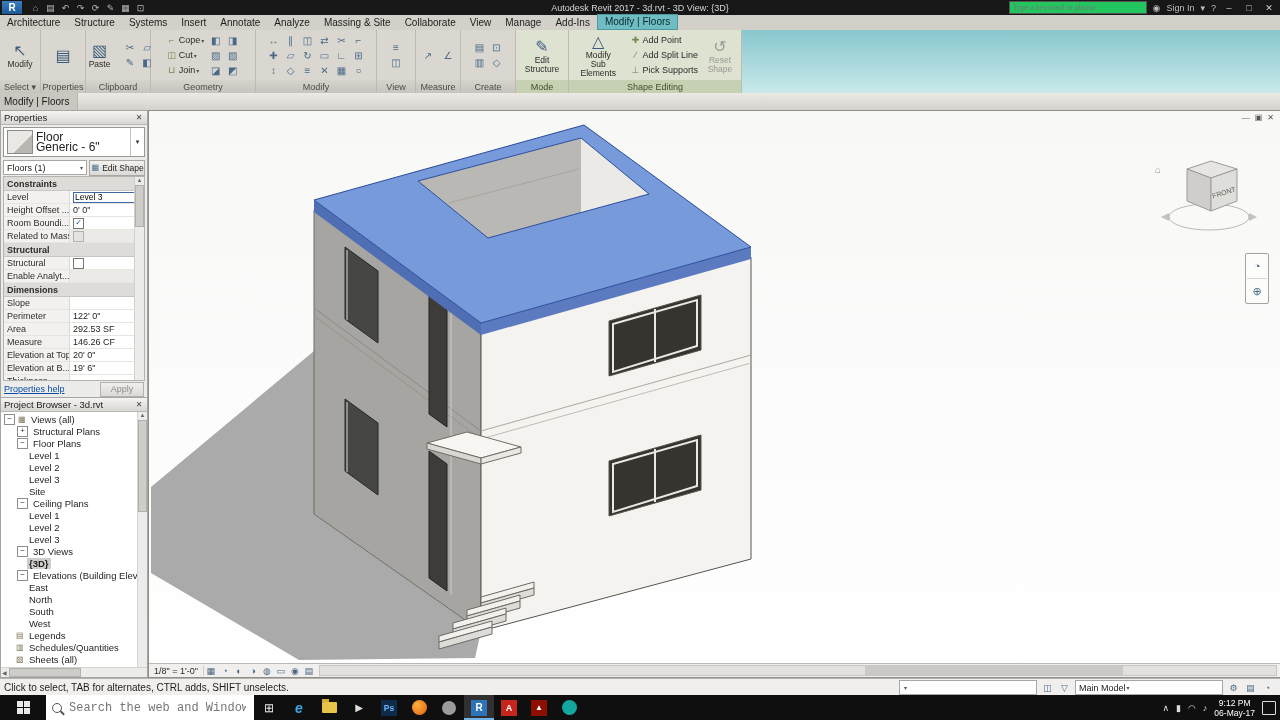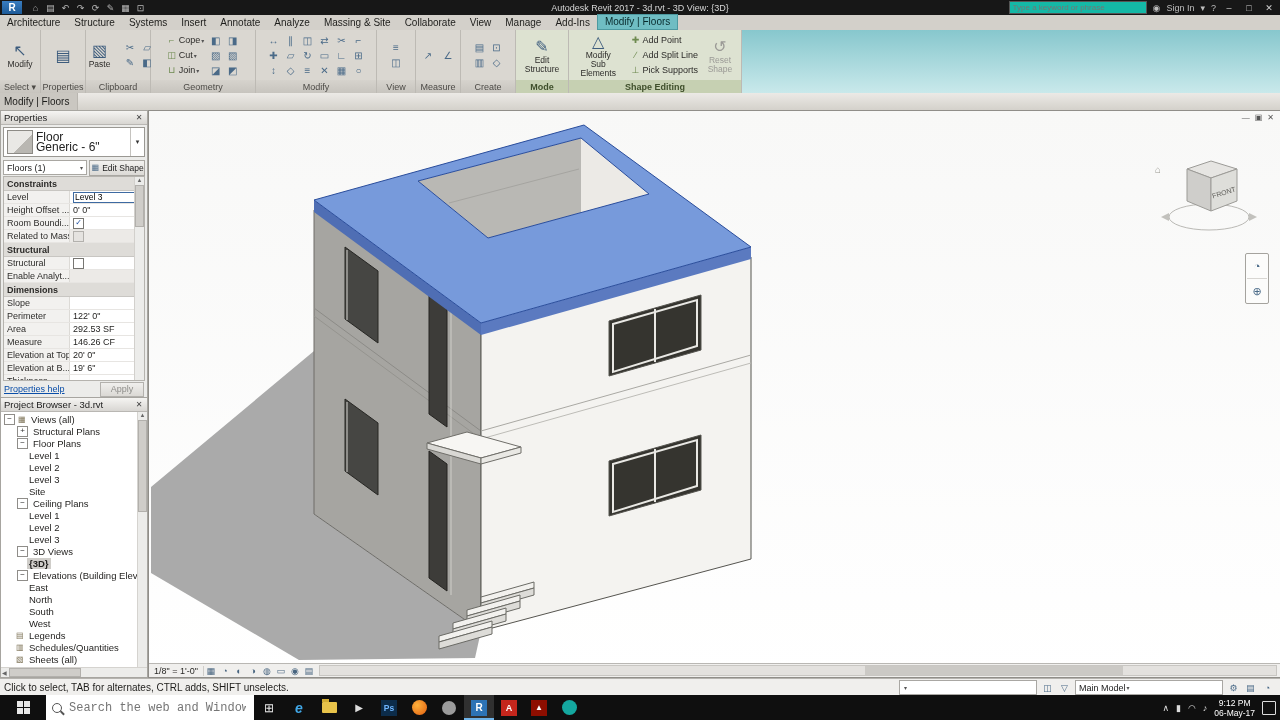--- a/index.html
+++ b/index.html
@@ -8,39 +8,39 @@
 
   
   #titlebar{position:absolute;top:0;left:0;width:1280px;height:15px;background:#171717;
     color:#c9c9c9;display:flex;align-items:center;font-size:9px;}
   #rlogo{width:20px;height:13px;background:linear-gradient(#3a7dc0,#1c5a98);color:#fff;
     font-weight:bold;font-size:10px;display:flex;align-items:center;justify-content:center;margin-left:2px;}
   .qat{display:flex;gap:4px;margin-left:8px;color:#b9b9b9;font-size:9px;}
   .qat span{width:11px;text-align:center;}
   #tb-title{position:absolute;left:0;right:0;text-align:center;color:#d6d6d6;font-size:9px;pointer-events:none;}
   #tb-right{margin-left:auto;display:flex;align-items:center;gap:6px;padding-right:4px;z-index:2;}
-  #tb-search{width:130px;height:11px;background:#14b8a6;border:1px solid #555;font-size:8px;
-    color:#333;padding:0 3px;font-family:Liberation Sans, sans-serif;}
+  #tb-search{width:130px;height:11px;background:#22c55e;border:1px solid #555;font-size:8px;
+    color:#333;padding:0 3px;font-family:Liberation Serif, serif;}
   .tbico{color:#bdbdbd;font-size:9px;}
   .winbtn{width:14px;text-align:center;color:#cfcfcf;font-size:9px;}
 
   
   #tabrow{position:absolute;top:15px;left:0;width:1280px;height:15px;background:#d3d0ca;
     display:flex;align-items:flex-end;font-size:10px;color:#1d1d1b;}
   .tab{padding:1px 7px 1px 7px;height:12px;line-height:12px;white-space:nowrap;}
   .tab.ctxtab{background:#6fbdc3;border:1px solid #4d99a0;color:#082a2c;height:12px;}
 
   
   #ribbon{position:absolute;top:30px;left:0;width:1280px;height:63px;background:#dad7d1;display:flex;}
   .rp{display:flex;flex-direction:column;border-right:1px solid #bdbab4;height:63px;}
   .rb{flex:1;display:flex;align-items:center;justify-content:center;gap:3px;padding:1px 2px;}
   .rl{height:13px;font-size:9px;color:#4c4a46;display:flex;align-items:center;justify-content:center;
     background:linear-gradient(#d6d3cd,#c7c4be);white-space:nowrap;padding:0 2px;}
   .rp.ctx .rb{background:#dde2d1;}
-  .rp.ctx .rl{background:#c6d0b2;color:#40502c;font-weight:bold;}
+  .rp.ctx .rl{background:#c6d0b2;color:#40502c;}
   .bigbtn{display:flex;flex-direction:column;align-items:center;justify-content:center;
     min-width:36px;height:46px;border:1px solid transparent;border-radius:2px;}
   .bicon{font-size:16px;line-height:19px;color:#3d5c7d;}
   .blab{font-size:8.5px;color:#2c2b29;line-height:9px;text-align:center;}
   .bigbtn.disabled .bicon,.bigbtn.disabled .blab{color:#9b9a96;}
   .si{width:17px;height:15px;display:flex;align-items:center;justify-content:center;
     font-size:10px;color:#4a6a88;}
   .si.g{color:#6d8a4f;}
   .mgrid{display:grid;grid-template-columns:repeat(6,17px);grid-auto-rows:15px;}
   .gcol{display:flex;flex-direction:column;justify-content:center;}

